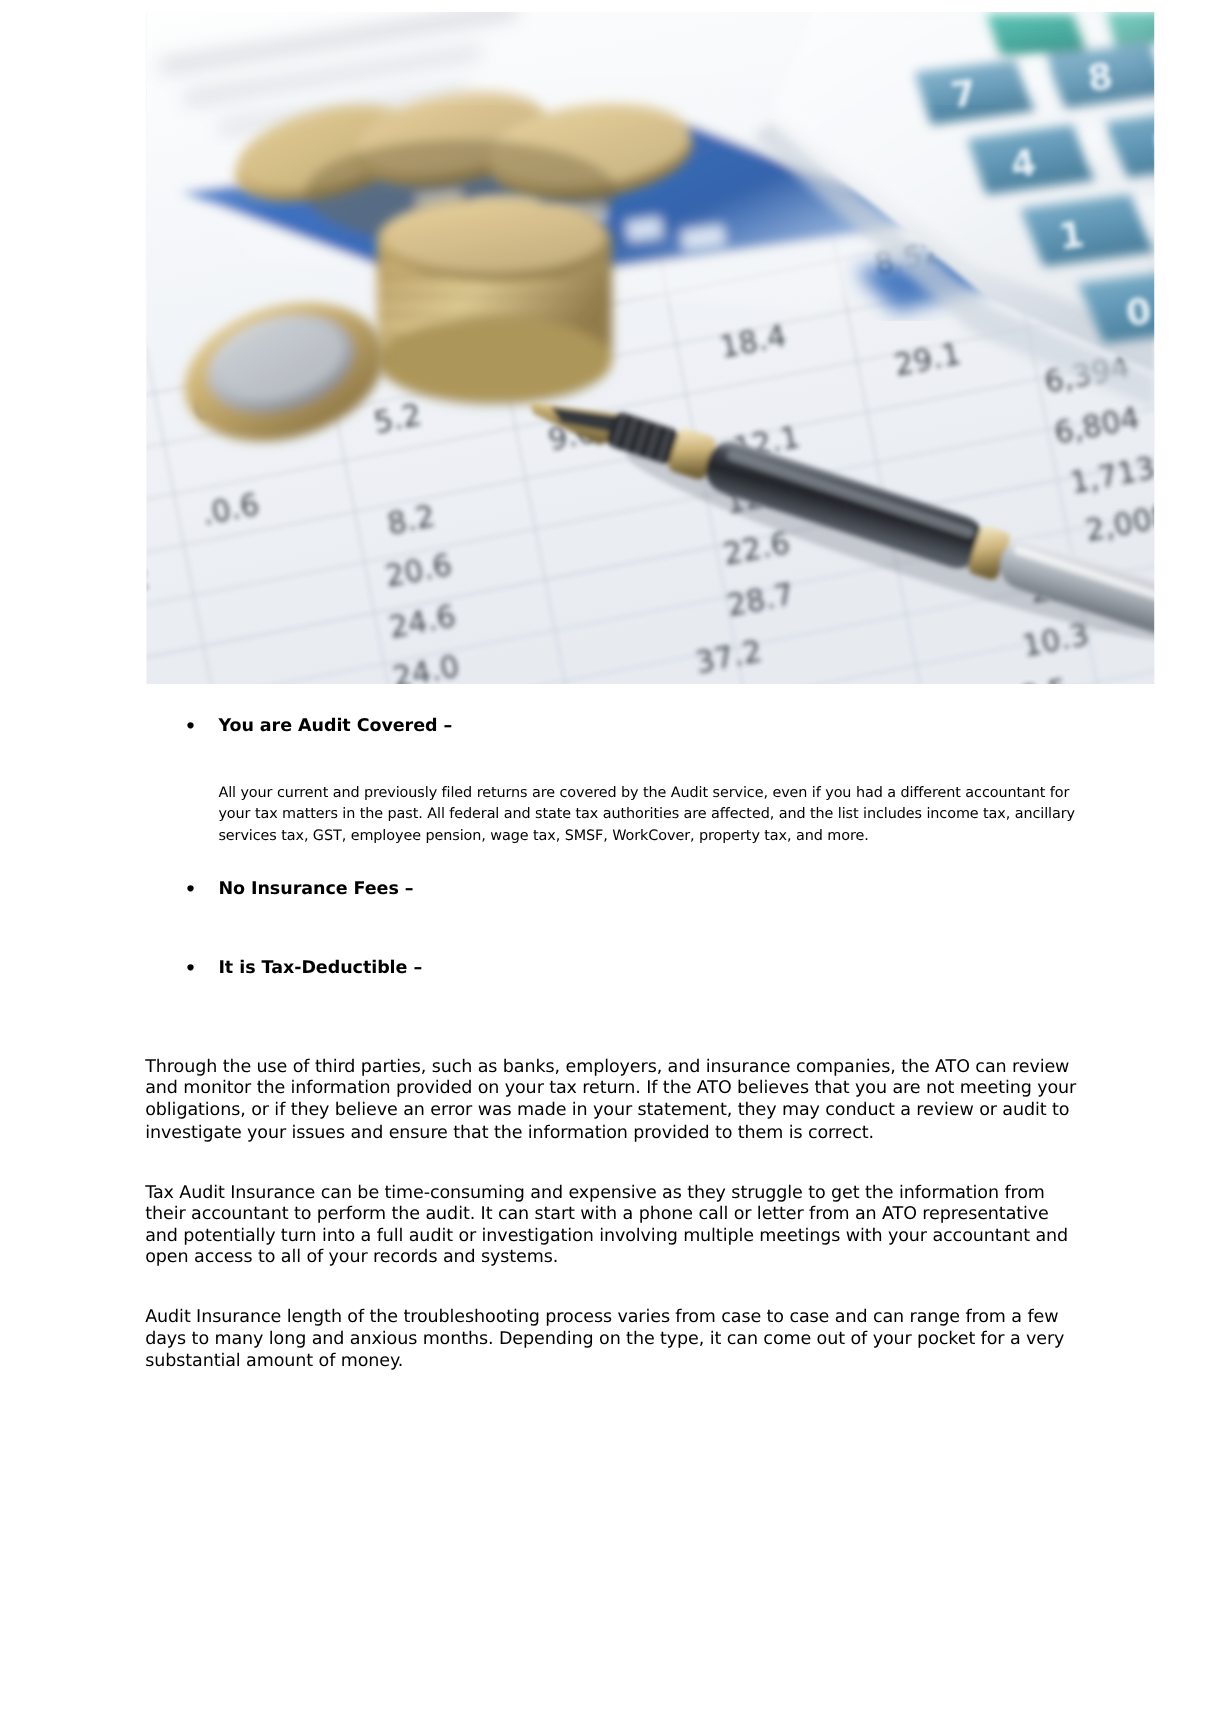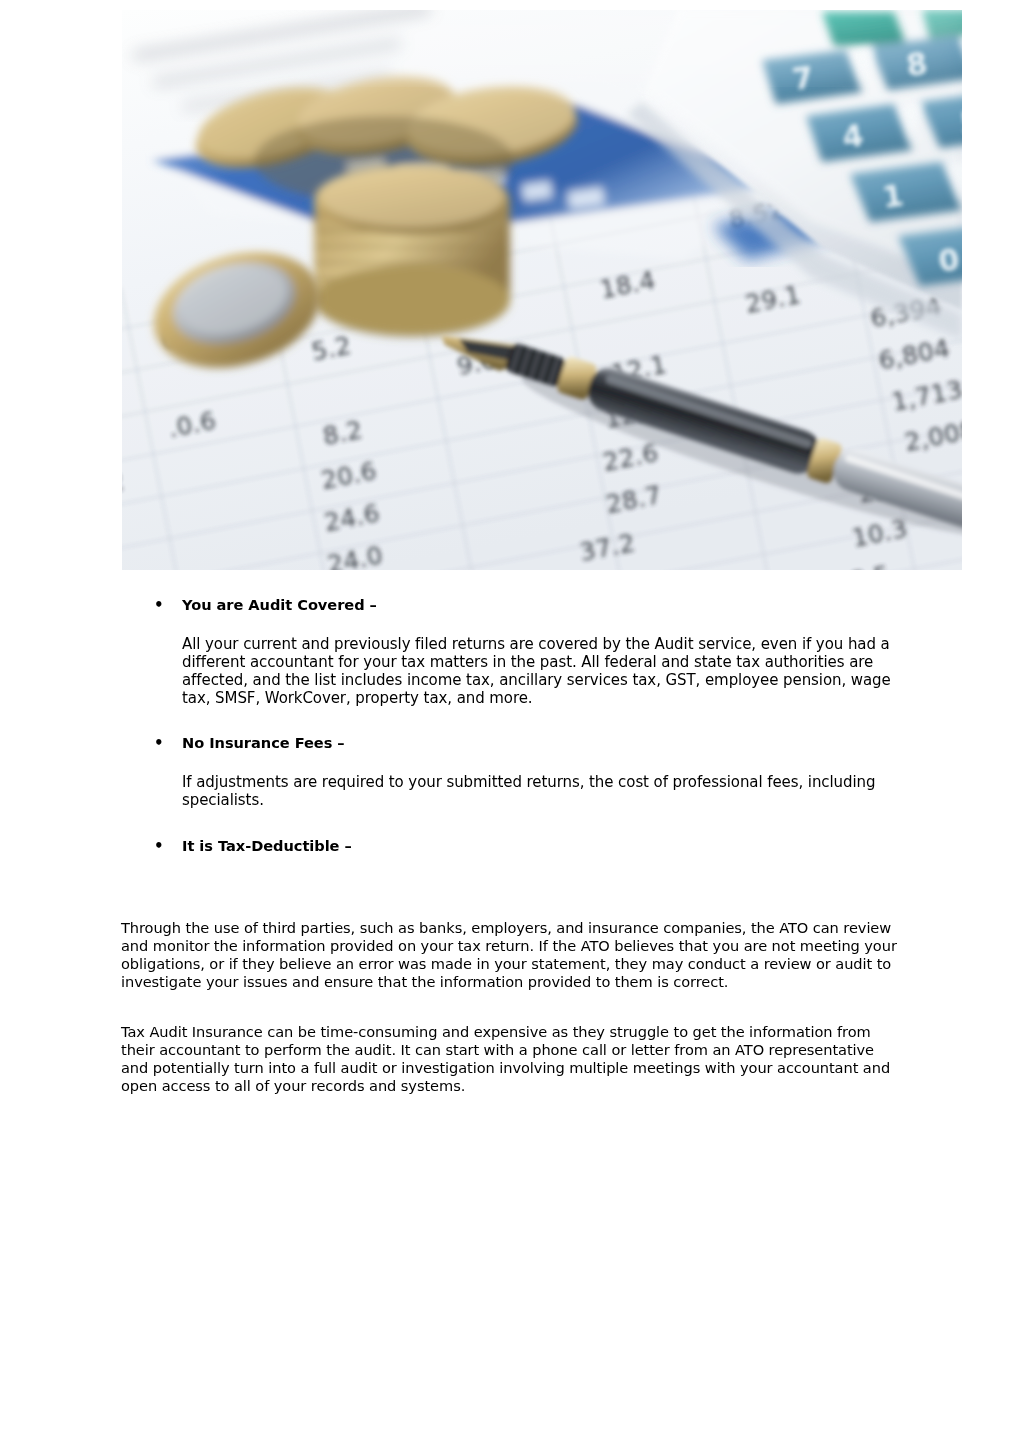--- a/index.html
+++ b/index.html
@@ -57,23 +57,24 @@
   .bullet-row .dot {
     position: absolute;
     left: 33px;
     top: 0px;
     font-size: 15px;
     line-height: 18px;
   }
 
   .sub-para {
     padding-left: 61px;
-    font-size: 15px;
+    font-size: 12px;
     line-height: 18.1px;
     letter-spacing: -0.08px;
+    margin-top: 16px;
   }
 
   .body-para {
     font-size: 14.6px;
     line-height: 18.1px;
     letter-spacing: -0.08px;
   }
   .gap-m  { height: 21px; }
   .gap-l  { height: 27px; }
   .gap-xl { height: 32px; }
@@ -386,21 +387,20 @@
     <div class="gap-m"></div>
     <p class="sub-para">All your current and previously filed returns are covered by the Audit service, even if you had a different accountant for your tax matters in the past. All federal and state tax authorities are affected, and the list includes income tax, ancillary services tax, GST, employee pension, wage tax, SMSF, WorkCover, property tax, and more.</p>
 
     <div class="gap-l"></div>
 
     <p class="bullet-row">
       <span class="dot">•</span>
       <span>No Insurance Fees –</span>
     </p>
     <div class="gap-m"></div>
-    <p class="sub-para">If adjustments are required to your submitted returns, the cost of professional fees, including specialists.</p>
 
     <div class="gap-l"></div>
 
     <p class="bullet-row">
       <span class="dot">•</span>
       <span>It is Tax-Deductible –</span>
     </p>
 
     <div class="gap-xl"></div>
 
@@ -408,18 +408,19 @@
     <div class="gap-xl"></div>
 
     <p class="body-para">Through the use of third parties, such as banks, employers, and insurance companies, the ATO can review and monitor the information provided on your tax return. If the ATO believes that you are not meeting your obligations, or if they believe an error was made in your statement, they may conduct a review or audit to investigate your issues and ensure that the information provided to them is correct.</p>
 
     <div class="gap-xl"></div>
 
     <p class="body-para">Tax Audit Insurance can be time-consuming and expensive as they struggle to get the information from their accountant to perform the audit. It can start with a phone call or letter from an ATO representative and potentially turn into a full audit or investigation involving multiple meetings with your accountant and open access to all of your records and systems.</p>
 
     <div class="gap-xl"></div>
 
+    <p class="body-para">Audit Insurance length of the troubleshooting process varies from case to case and can range from a few days to many long and anxious months. Depending on the type, it can come out of your pocket for a very substantial amount of money.</p>
 
     <div class="gap-xl"></div>
 
 
   </div>
 </div>
 
 </body></html>

